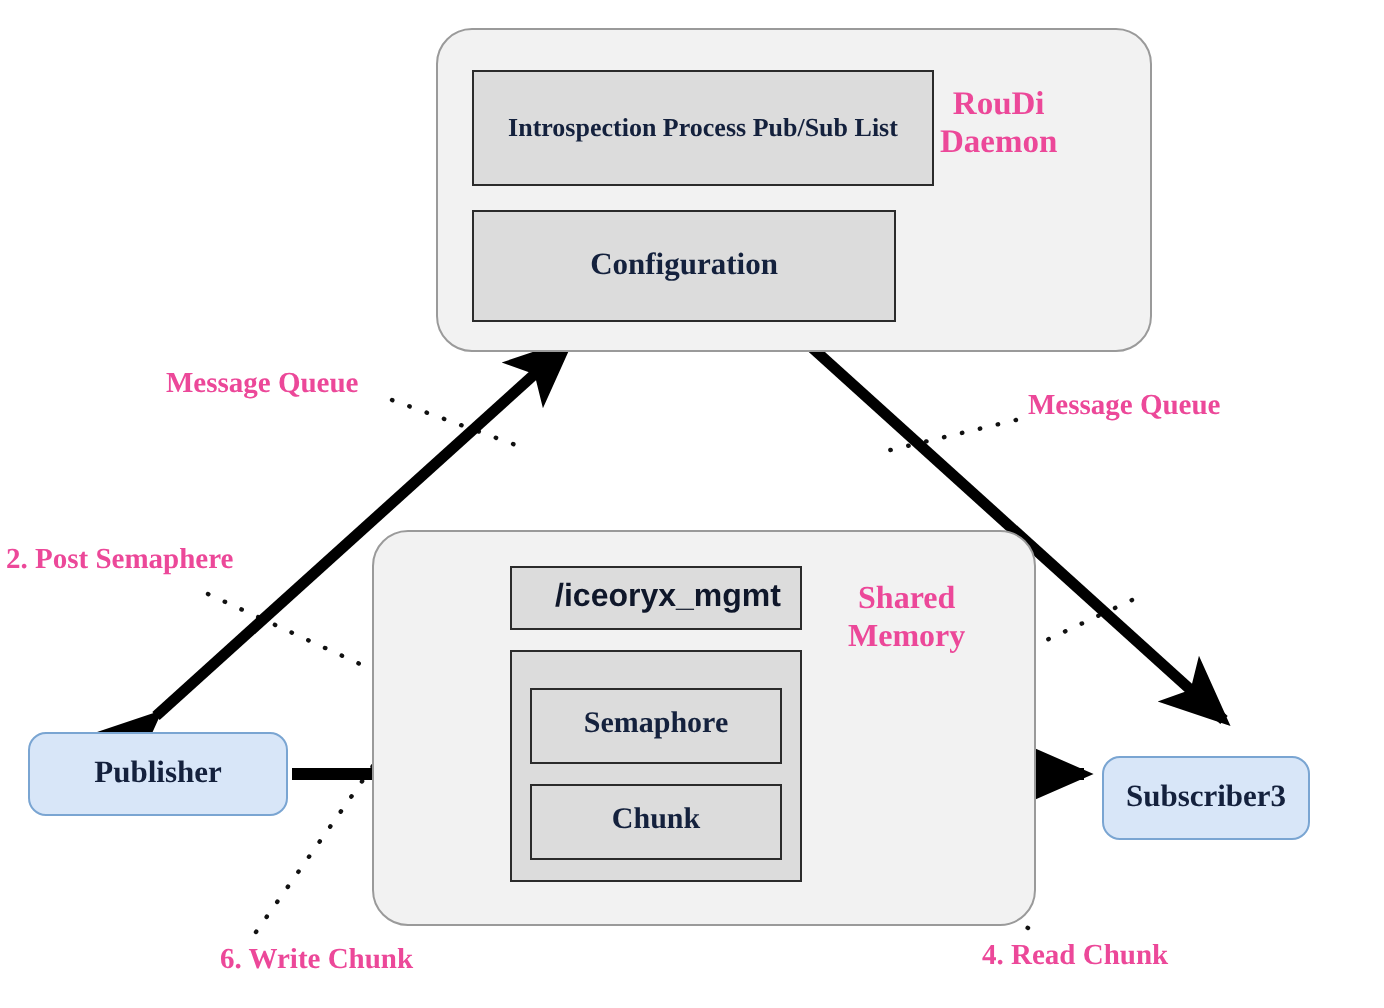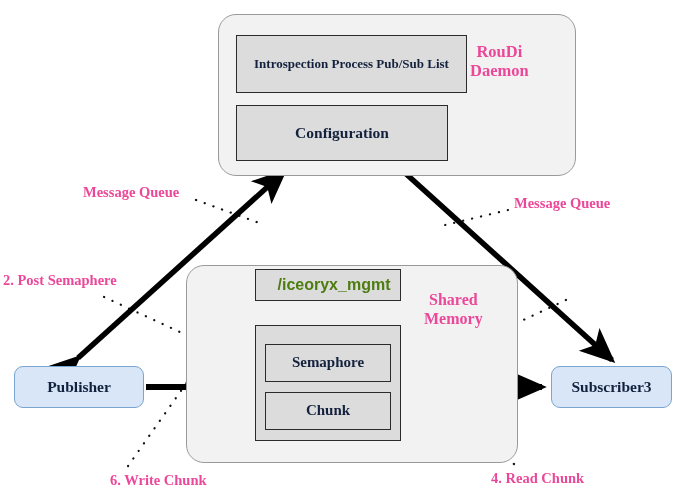--- a/index.html
+++ b/index.html
@@ -44,23 +44,23 @@
     align-items: center;
     justify-content: center;
     text-align: center;
     font-weight: bold;
     color: #14213d;
     line-height: 1.14;
   }
   #introspection-box { left: 236px; top: 35px; width: 231px; height: 58px; font-size: 13px; }
   #configuration-box { left: 236px; top: 105px; width: 212px; height: 56px; font-size: 15.5px; }
   #iceoryx-mgmt-box  {
-    left: 255px; top: 269px; width: 146px; height: 32px; font-size: 16px;
+    left: 255px; top: 283px; width: 146px; height: 32px; font-size: 16px;
     font-family: "Liberation Sans", "DejaVu Sans", sans-serif;
-    color: #4d7c0f;
+    color: #0f172a;
     padding-left: 12px;
   }
   #shm-inner-box {
     position: absolute;
     left: 255px; top: 325px; width: 146px; height: 116px;
     background: #dcdcdc;
     border: 1px solid #2b2b2b;
     box-sizing: border-box;
   }
   #semaphore-box { left: 265px; top: 344px; width: 126px; height: 38px; font-size: 15px; }
@@ -74,21 +74,21 @@
     border-radius: 9px;
     box-sizing: border-box;
     display: flex;
     align-items: center;
     justify-content: center;
     font-weight: bold;
     font-size: 15.5px;
     color: #14213d;
   }
   #publisher-box  { left: 14px;  top: 366px; width: 130px; height: 42px; }
-  #subscriber-box { left: 551px; top: 366px; width: 121px; height: 42px; }
+  #subscriber-box { left: 551px; top: 378px; width: 104px; height: 42px; }
 
   
   .label {
     position: absolute;
     font-weight: bold;
     color: #ec4899;
     white-space: pre;
     line-height: 1.16;
   }
   #roudi-daemon-label { left: 470px; top: 42px;  font-size: 16.5px; text-align: center; }

